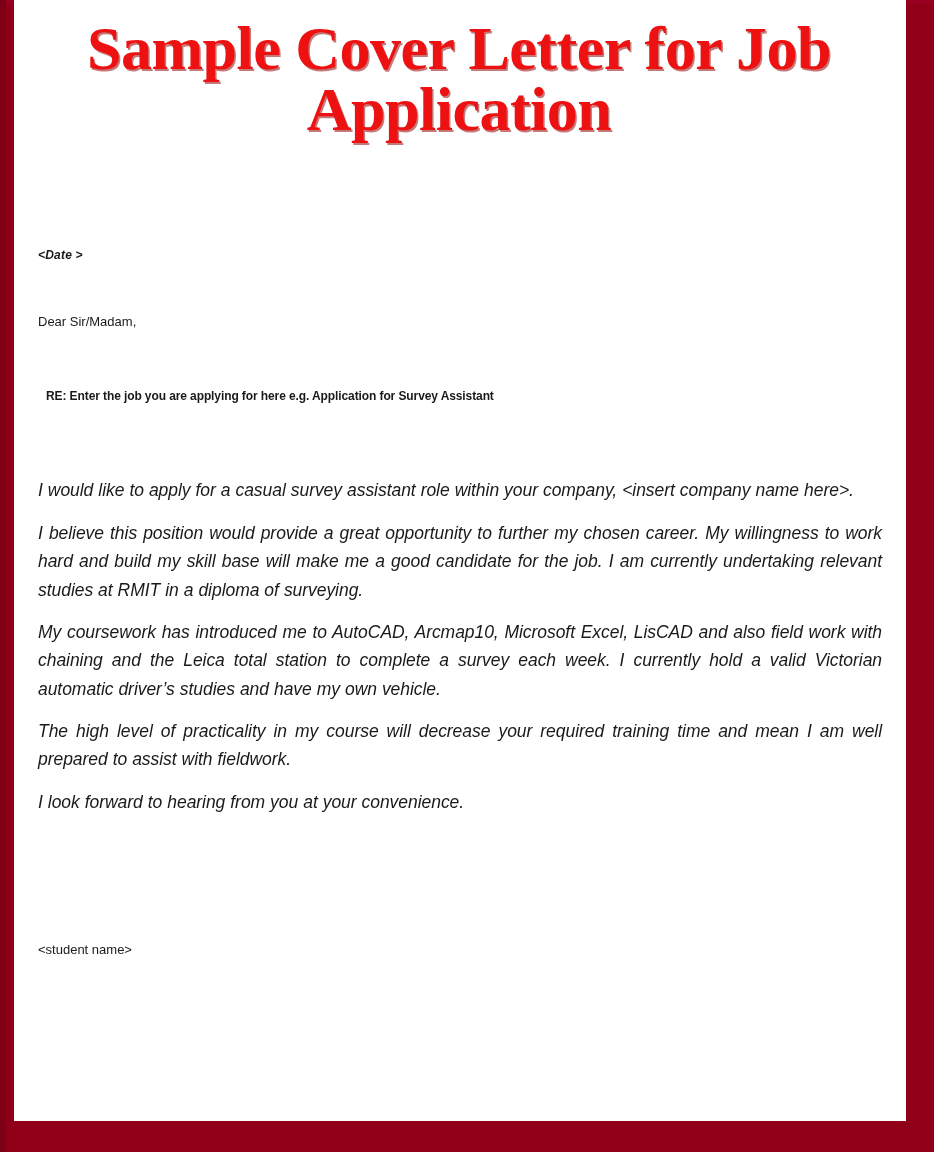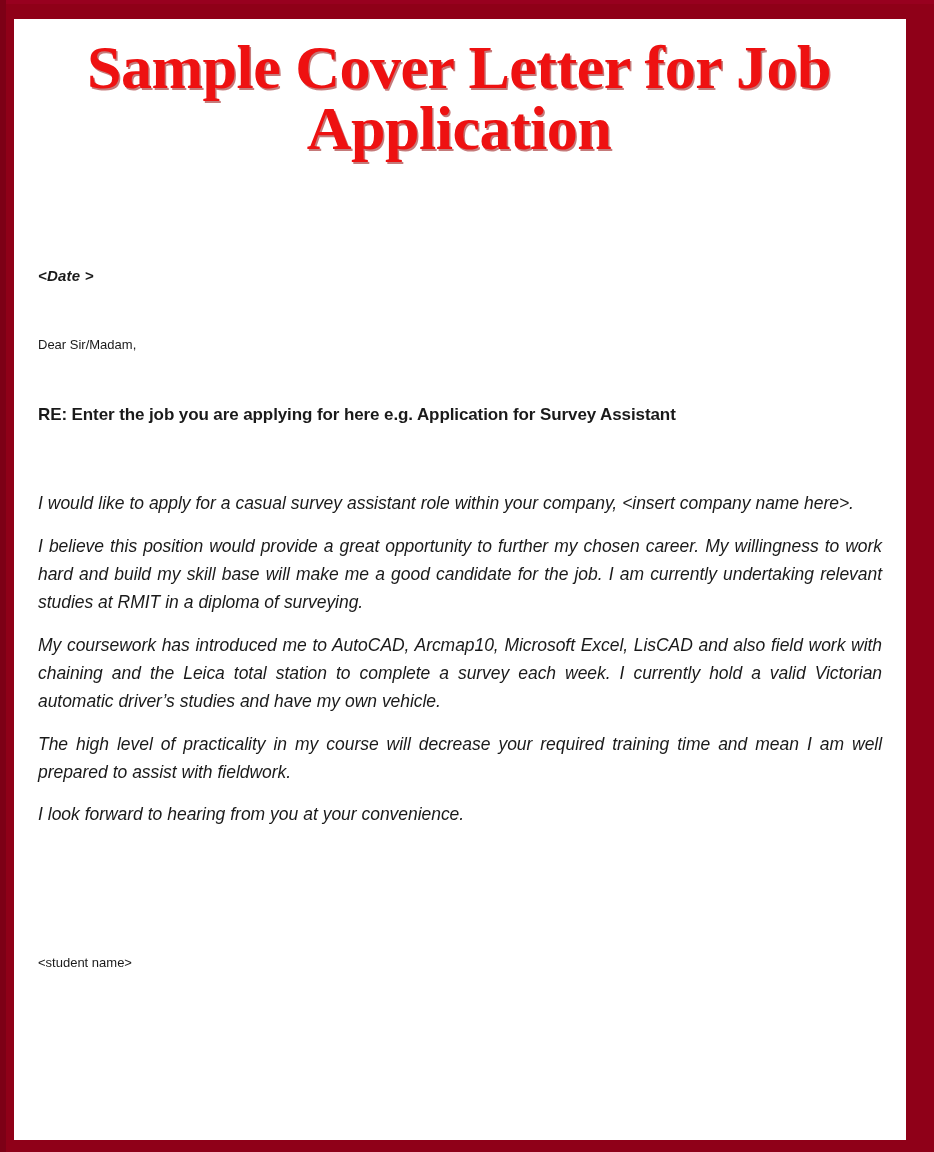--- a/index.html
+++ b/index.html
@@ -15,21 +15,21 @@
     font-family: "Liberation Sans", sans-serif;
   }
 
   
   #doc-frame {
     position: relative;
     box-sizing: border-box;
     width: 744px;
     height: 1152px;
     background: #8f0018;
-    padding: 19px 28px 15px 14px;
+    padding: 0 28px 15px 14px;
   }
   
   #frame-left-rail {
     position: absolute;
     left: 0;
     top: 0;
     width: 6px;
     height: 1152px;
     background: #7d0016;
   }
@@ -73,45 +73,45 @@
     padding: 0 18px 0 24px;
     color: #1a1a1a;
   }
 
   .spacer-after-title { height: 108px; }
   .spacer-sm { height: 52px; }
   .spacer-xs { height: 26px; }
   .spacer-md { height: 60px; }
 
   .line-date {
-    font-size: 15px;
+    font-size: 12px;
     font-weight: bold;
     font-style: italic;
     line-height: 1.2;
     margin: 0;
     letter-spacing: 0.2px;
   }
 
   .line-salutation,
   .line-signoff,
   .line-signature {
     font-size: 13px;
     font-weight: normal;
     font-style: normal;
     line-height: 1.2;
     margin: 0;
   }
 
   .line-re,
   .line-eg {
-    font-size: 17px;
+    font-size: 12px;
     font-weight: bold;
     font-style: normal;
     line-height: 1.25;
-    margin: 0;
+    margin: 8px;
     letter-spacing: -0.1px;
   }
 
   .para {
     font-size: 17.5px;
     font-style: italic;
     font-weight: normal;
     line-height: 1.62;
     text-align: justify;
     margin: 12px 0 14px 0;

